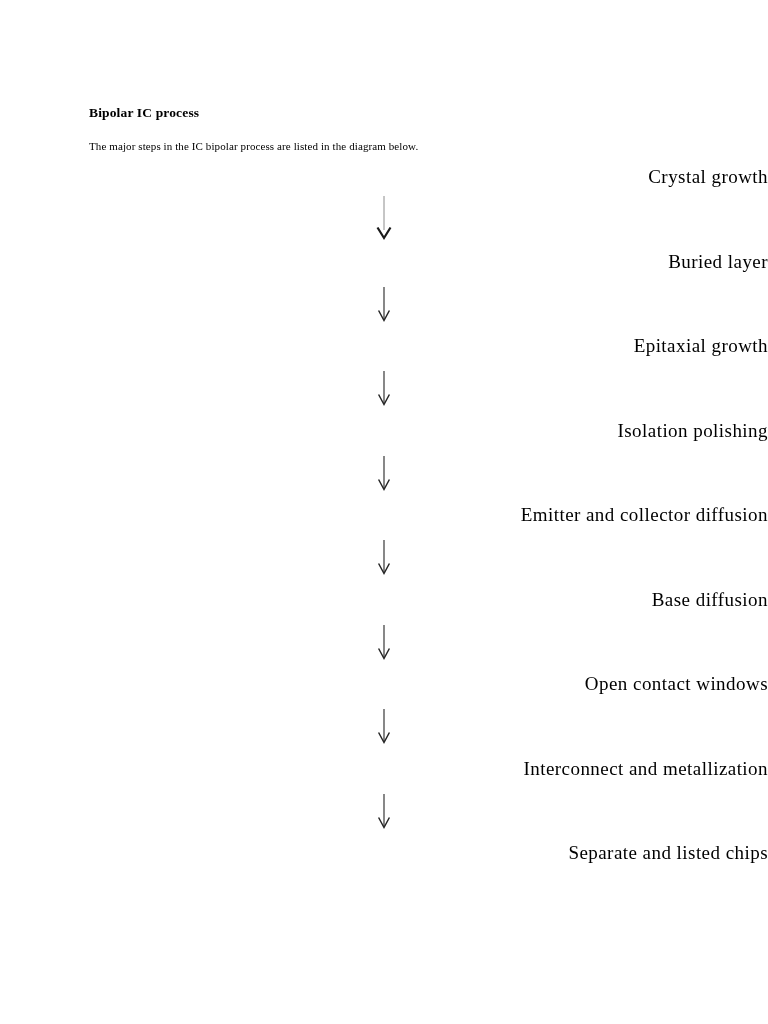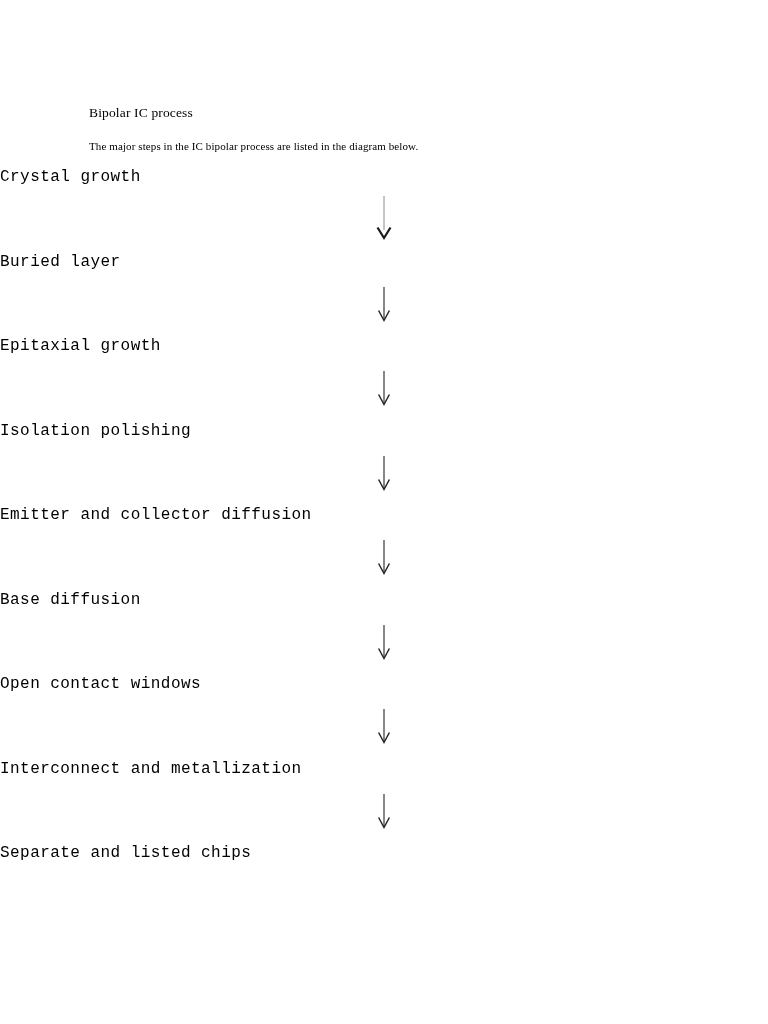--- a/index.html
+++ b/index.html
@@ -23,21 +23,21 @@
     inset: 0;
     background: #ffffff;
   }
 
   
   .doc-heading {
     position: absolute;
     left: 89px;
     top: 104px;
     font-size: 13.5px;
-    font-weight: normal;
+    font-weight: bold;
     letter-spacing: 0.15px;
     white-space: nowrap;
     line-height: 17px;
   }
 
   .doc-intro {
     position: absolute;
     left: 89px;
     top: 138px;
     font-size: 11px;
@@ -59,26 +59,25 @@
     position: relative;
     width: 768px;
     height: 84.5px;
   }
 
   .flow-step {
     position: absolute;
     left: 0;
     top: 0;
     width: 768px;
-    text-align: left;
-    font-size: 16px;
+    text-align: right;
+    font-size: 19px;
     line-height: 18px;
     letter-spacing: 0.45px;
     white-space: nowrap;
-    font-family: Liberation Mono, monospace;
   }
 
   
   .flow-arrow {
     position: absolute;
     left: 0;
     top: 28px;
     width: 768px;
     height: 46px;
     pointer-events: none;

